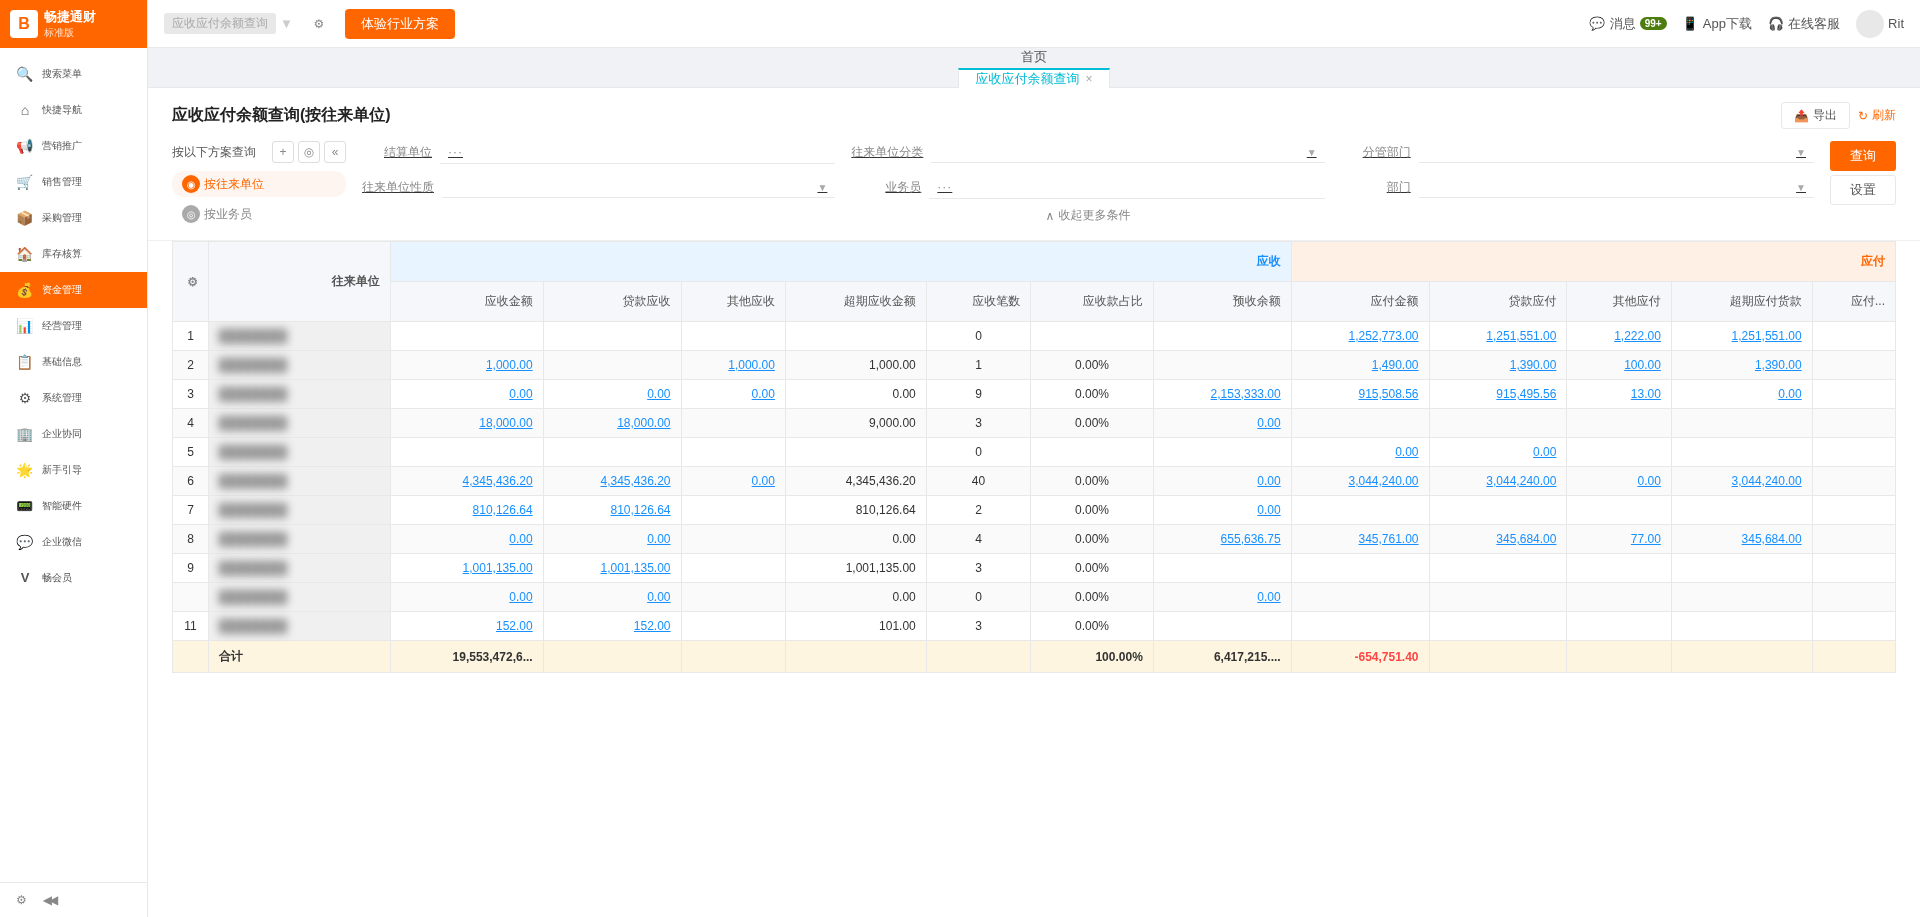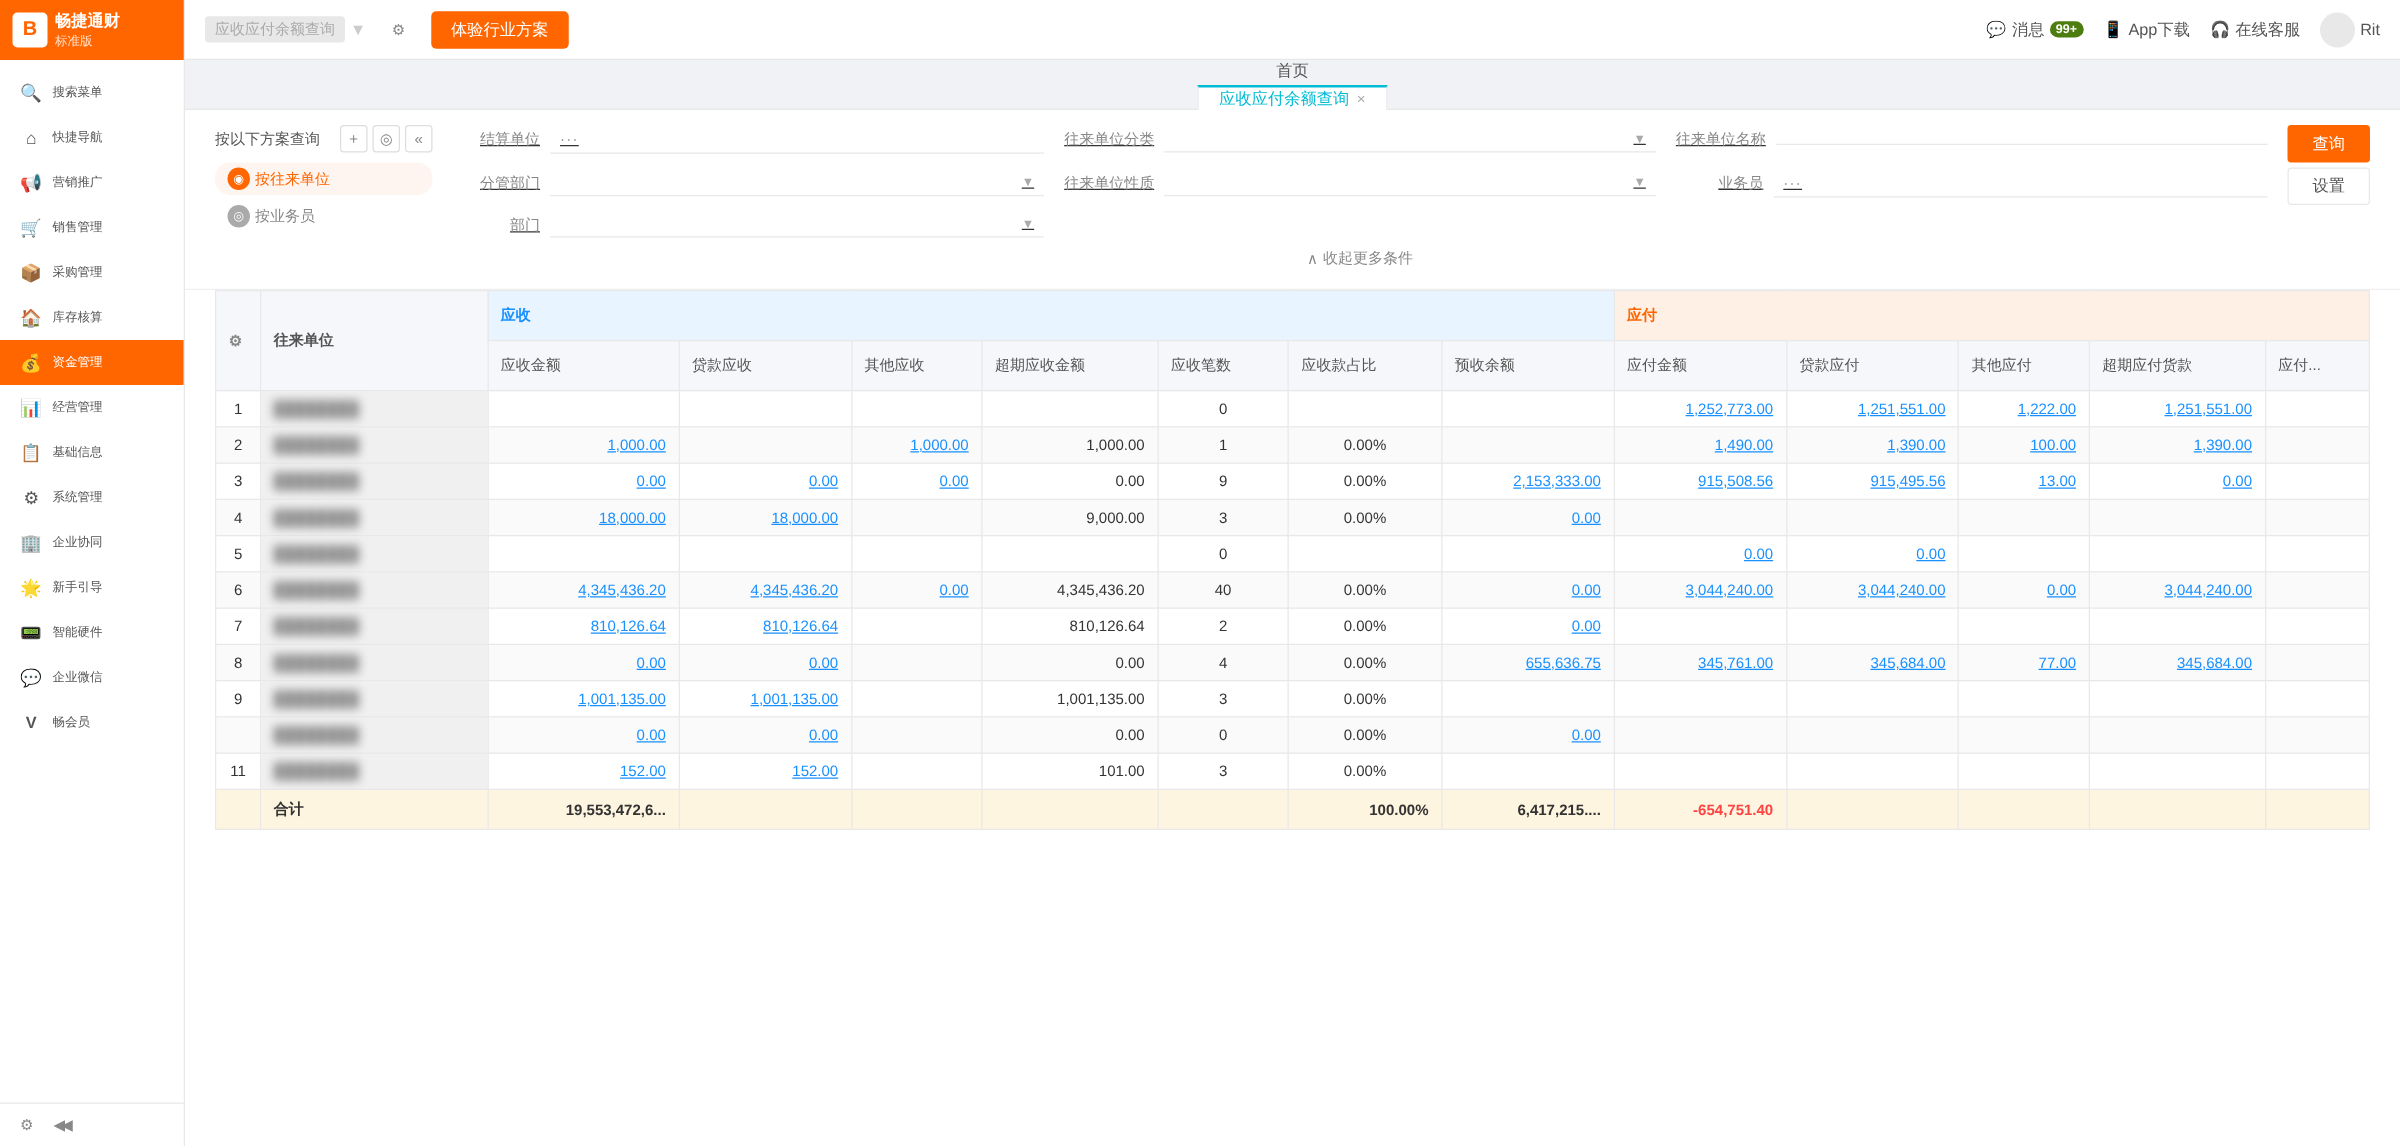--- a/index.html
+++ b/index.html
@@ -120,21 +120,21 @@
     .field-arrow { color: #aaa; font-size: 10px; }
     .collapse-more {
       display: flex; align-items: center; justify-content: center; gap: 4px;
       color: #888; font-size: 12px; padding: 4px; cursor: pointer; margin-top: 4px;
     }
 
     
     .table-area { flex: 1; overflow: auto; padding: 0 24px 16px; }
     .data-table { width: 100%; border-collapse: collapse; font-size: 12px; }
     .data-table th {
-      background: #f5f7fa; color: #555; padding: 11px 10px; text-align: left;
+      background: #f5f7fa; color: #555; padding: 11px 10px; text-align: right;
       border: 1px solid #e8e8e8; font-weight: normal; white-space: nowrap;
     }
     .data-table td {
       padding: 7px 10px; border: 1px solid #e8e8e8; text-align: right; color: #333;
       white-space: nowrap;
     }
     .data-table td.center { text-align: center; }
     .data-table td.left { text-align: left; }
     .data-table tr:nth-child(even) td { background: #fafafa; }
     .link-val { color: #1890ff; text-decoration: underline; cursor: pointer; }
@@ -289,20 +289,33 @@
       <span class="tab-close">×</span>
     </div>
     <div class="tab-controls" style="margin-left:auto;">
       <span style="font-size:14px;color:#aaa;">✕</span>
       <span style="font-size:14px;color:#aaa;">⤢</span>
     </div>
   </div>
 
   <div class="page-content">
 
+    <div class="page-header">
+      <h2 class="page-title">应收应付余额查询(按往来单位)</h2>
+      <div class="page-header-actions">
+        <button class="btn-export">
+          <span>📤</span>
+          <span>导出</span>
+        </button>
+        <button class="btn-refresh">
+          <span>↻</span>
+          <span>刷新</span>
+        </button>
+      </div>
+    </div>
 
     <div class="search-area">
       <div style="display:flex; gap:16px; align-items:flex-start;">
 
         <div style="min-width:140px;">
           <div class="search-row" style="margin-bottom:8px;">
             <span style="font-size:12px;color:#555;">按以下方案查询</span>
             <div style="display:flex;gap:4px;margin-left:4px;">
               <div class="icon-add">+</div>
               <div class="icon-settings">◎</div>
@@ -328,26 +341,20 @@
               <span class="search-field-label">结算单位</span>
               <div class="search-field-input">
                 <span class="field-dots">···</span>
               </div>
             </div>
             <div class="search-field">
               <span class="search-field-label">往来单位分类</span>
               <div class="search-field-input">
                 <span></span>
                 <span class="field-arrow">▼</span>
-              </div>
-            </div>
-            <div class="search-field">
-              <span class="search-field-label">往来单位名称</span>
-              <div class="search-field-input">
-                <span></span>
               </div>
             </div>
 
             <div class="search-field">
               <span class="search-field-label">分管部门</span>
               <div class="search-field-input">
                 <span></span>
                 <span class="field-arrow">▼</span>
               </div>
             </div>

